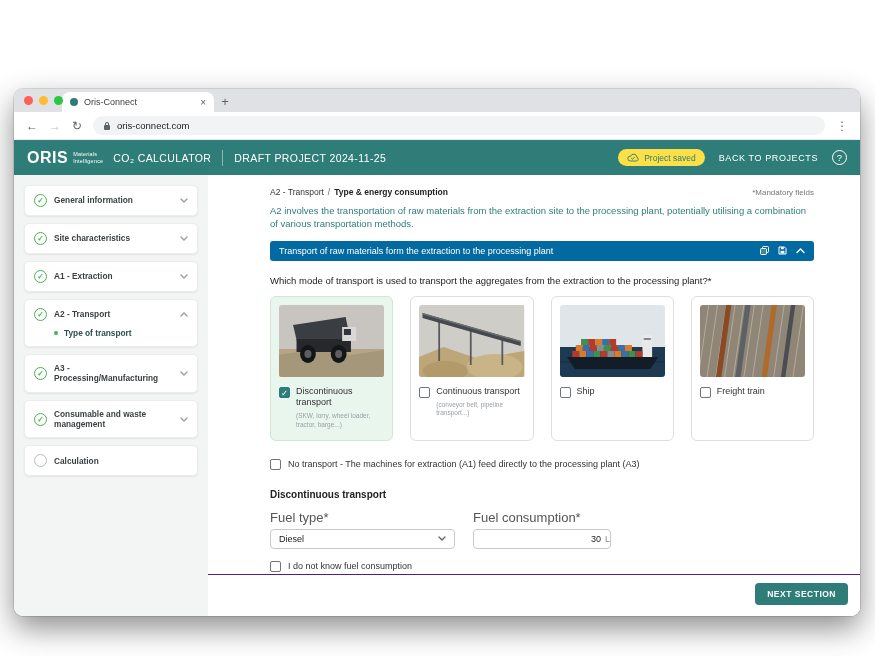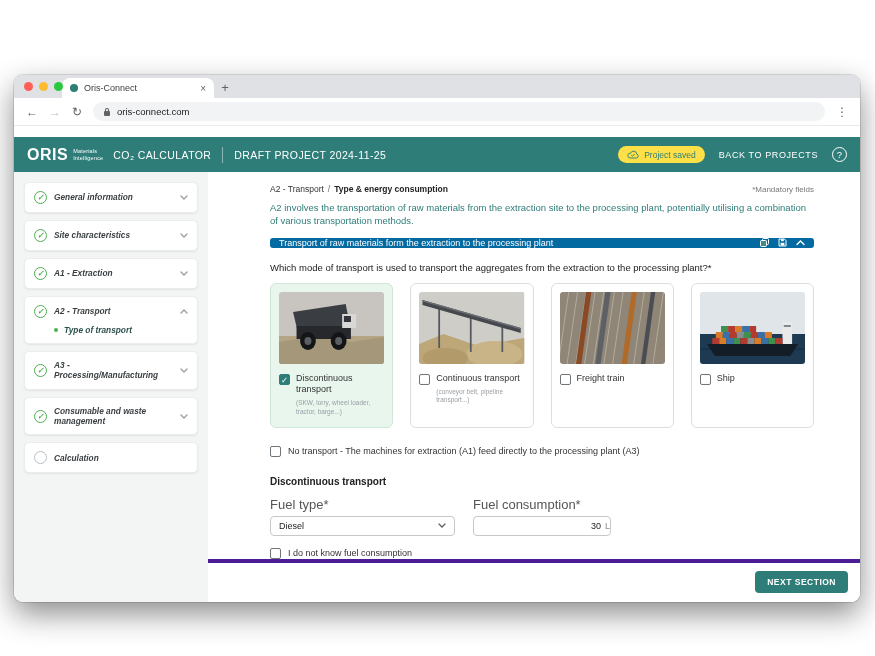--- a/index.html
+++ b/index.html
@@ -1,19 +1,19 @@
 <!DOCTYPE html>
 <html><head>
 <meta charset="utf-8">
 <style>
   * { box-sizing: border-box; margin: 0; padding: 0; }
   html,body { width: 875px; height: 656px; }
   body { background:#fff; font-family:"Liberation Sans", sans-serif; position:relative; overflow:hidden; }
 
-  .window { position:absolute; left:14px; top:75px; width:846px; height:527px;
+  .window { position:absolute; left:14px; top:89px; width:846px; height:527px;
     border-radius:9px; overflow:hidden; background:#fff;
     box-shadow:0 12px 30px rgba(0,0,0,.45), 0 0 0 1px rgba(0,0,0,.12);
     display:flex; flex-direction:column; }
 
   
   .tabstrip { height:23px; background:#dfe1e5; position:relative; display:flex; align-items:flex-end; flex:none; }
   .traffic { position:absolute; left:10px; top:7px; display:flex; gap:6px; }
   .traffic span { width:9px; height:9px; border-radius:50%; display:block; }
   .t-close { background:#ff5f57; } .t-min { background:#febc2e; } .t-max { background:#28c840; }
   .tab { margin-left:48px; width:152px; height:20px; background:#fff; border-radius:8px 8px 0 0;
@@ -23,37 +23,37 @@
   .newtab { width:22px; text-align:center; color:#5f6368; font-size:13px; padding-bottom:3px; }
 
   .urlbar { height:28px; background:#fff; border-bottom:1px solid #e8eaed; display:flex; align-items:center;
     gap:11px; padding:0 12px; flex:none; }
   .navic { font-size:12px; color:#5f6368; line-height:1; }
   .navic.dim { color:#bdc1c6; }
   .urlpill { flex:1; height:19px; background:#f1f3f4; border-radius:10px; display:flex; align-items:center;
     gap:6px; padding:0 10px; font-size:9.5px; color:#202124; }
 
   
-  .appheader { height:35px; background:#2e7d78; color:#fff; display:flex; align-items:center; padding:0 13px; flex:none;margin-top:11px; }
+  .appheader { height:35px; background:#2e7d78; color:#fff; display:flex; align-items:center; padding:0 13px; flex:none; }
   .brand { display:flex; align-items:center; gap:5px; }
   .brand-name { font-size:16px; font-weight:bold; letter-spacing:.5px; }
   .brand-sub { font-size:5.5px; line-height:1.2; letter-spacing:.2px; }
   .hdr-div { width:1px; height:16px; background:rgba(255,255,255,.45); margin:0 11px; }
   .app-title, .project-title { font-size:10.5px; letter-spacing:.4px; }
   .hdr-right { margin-left:auto; display:flex; align-items:center; gap:14px; }
   .saved-pill { background:#fde047; color:#2e7d78; height:17px; border-radius:9px; display:flex; align-items:center;
     gap:5px; padding:0 9px; font-size:8.5px; }
   .back-link { font-size:9px; letter-spacing:.6px; }
   .help { width:15px; height:15px; border:1.3px solid #fff; border-radius:50%; font-size:9.5px;
     display:flex; align-items:center; justify-content:center; }
 
   
   .content { flex:1; display:flex; background:#f3f5f5; overflow:hidden; }
 
-  .sidebar { width:194px; flex:none; padding:10px; display:flex; flex-direction:column; gap:7px;font-style:italic; }
+  .sidebar { width:194px; flex:none; padding:10px; display:flex; flex-direction:column; gap:7px; }
   .nav-card { background:#fff; border:1px solid #ececec; border-radius:5px; box-shadow:0 1px 2px rgba(0,0,0,.07);
     padding:8px 9px; display:flex; flex-direction:column; gap:7px; }
   .nav-row { display:flex; align-items:center; gap:7px; }
   .check-icon { width:13px; height:13px; flex:none; border:1.5px solid #4caf50; border-radius:50%;
     color:#4caf50; font-size:8px; font-weight:bold; display:flex; align-items:center; justify-content:center; }
   .check-icon::after { content:"✓"; }
   .empty-icon { width:13px; height:13px; flex:none; border:1.5px solid #b8bec3; border-radius:50%; }
   .nav-label { font-size:8.3px; font-weight:bold; color:#3a3f42; line-height:1.25; flex:1; }
   .chev { margin-left:auto; flex:none; display:flex; }
   .nav-sub { display:flex; align-items:center; gap:6px; padding-left:20px; font-size:8.3px; font-weight:bold; color:#2b4f4b; }
@@ -90,21 +90,21 @@
   .form-row { margin-top:10px; display:flex; gap:18px; }
   .field { display:flex; flex-direction:column; gap:4px; }
   .field-label { font-size:13px; color:#555; }
   .select { width:185px; height:20px; border:1px solid #c6c9cc; border-radius:4px; display:flex; align-items:center;
     justify-content:space-between; padding:0 8px; font-size:9px; color:#222; background:#fff; }
   .input { width:138px; height:20px; border:1px solid #c6c9cc; border-radius:4px; display:flex; align-items:center;
     justify-content:flex-end; gap:4px; padding:0 0; font-size:9px; color:#222; background:#fff; }
   .unit { color:#8a8f94; }
   .unknown-row { margin-top:11px; }
 
-  .footer { margin:auto -46px 0 -62px; border-top:4px solid #4c1d95; padding:8px 12px 11px; display:flex; justify-content:flex-end; }
+  .footer { margin:auto -46px 0 -62px; border-top:1px solid #4c1d95; padding:8px 12px 11px; display:flex; justify-content:flex-end; }
   .next-btn { background:#2e7d78; color:#fff; border:none; border-radius:4px; padding:6px 12px;
     font-size:8.5px; font-weight:bold; letter-spacing:.5px; font-family:inherit; }
 </style>
 </head>
 <body>
 
 <div class="window">
 
   <div class="tabstrip">
     <div class="traffic">
@@ -311,47 +311,20 @@
             <rect x="58" y="26" width="2" height="34" fill="#55585c"></rect>
             <rect x="94" y="34" width="2" height="26" fill="#55585c"></rect>
             <polygon points="4,8 116,36 116,41 4,13" fill="#45484d"></polygon>
             <polygon points="4,8 116,36 116,37.5 4,9.5" fill="#6a6e74"></polygon>
           </svg>
           <div class="tcard-label-row">
             <span class="cb"></span>
             <span class="tcard-label">Continuous transport</span>
           </div>
           <div class="tcard-sub">(conveyor belt, pipeline transport...)</div>
-        </div>
-
-        <div class="tcard">
-          <svg class="tcard-img" viewBox="0 0 120 72" preserveAspectRatio="none">
-            <rect width="120" height="72" fill="#8f8678"></rect>
-            <g stroke="#b5ad9e" stroke-width="1">
-              <line x1="10" y1="0" x2="-2" y2="72"></line>
-                <line x1="20" y1="0" x2="8" y2="72"></line>
-              <line x1="30" y1="0" x2="18" y2="72"></line>
-                <line x1="40" y1="0" x2="28" y2="72"></line>
-              <line x1="50" y1="0" x2="38" y2="72"></line>
-                <line x1="62" y1="0" x2="50" y2="72"></line>
-              <line x1="72" y1="0" x2="60" y2="72"></line>
-                <line x1="84" y1="0" x2="72" y2="72"></line>
-              <line x1="96" y1="0" x2="84" y2="72"></line>
-                <line x1="108" y1="0" x2="96" y2="72"></line>
-              <line x1="118" y1="0" x2="106" y2="72"></line>
-            </g>
-            <rect x="24" y="-6" width="6" height="86" fill="#8a4a26" transform="rotate(9 27 36)"></rect>
-            <rect x="46" y="-8" width="6" height="90" fill="#5d6166" transform="rotate(9 49 36)"></rect>
-            <rect x="76" y="-4" width="6" height="82" fill="#b06a2a" transform="rotate(9 79 36)"></rect>
-            <rect x="98" y="-2" width="5" height="78" fill="#4a4e53" transform="rotate(9 100 36)"></rect>
-          </svg>
-          <div class="tcard-label-row">
-            <span class="cb"></span>
-            <span class="tcard-label">Freight train</span>
-          </div>
         </div>
 
         <div class="tcard">
           <svg class="tcard-img" viewBox="0 0 120 72" preserveAspectRatio="none">
             <rect width="120" height="72" fill="#dfe5e8"></rect>
             <rect y="42" width="120" height="30" fill="#1d3a52"></rect>
             <rect y="56" width="120" height="2" fill="#16304a" opacity="0.7"></rect>
             <polygon points="8,52 112,52 103,64 17,64" fill="#131d27"></polygon>
             <rect x="94" y="30" width="11" height="22" fill="#e9e9e7"></rect>
             <rect x="95.5" y="33" width="8" height="2" fill="#7e8a93"></rect>
@@ -380,20 +353,47 @@
                 <rect x="48" y="34" width="8" height="6" fill="#3a6fa8"></rect>
                 <rect x="56" y="34" width="8" height="6" fill="#b33a2e"></rect>
             </g>
           </svg>
           <div class="tcard-label-row">
             <span class="cb"></span>
             <span class="tcard-label">Ship</span>
           </div>
         </div>
 
+        <div class="tcard">
+          <svg class="tcard-img" viewBox="0 0 120 72" preserveAspectRatio="none">
+            <rect width="120" height="72" fill="#8f8678"></rect>
+            <g stroke="#b5ad9e" stroke-width="1">
+              <line x1="10" y1="0" x2="-2" y2="72"></line>
+                <line x1="20" y1="0" x2="8" y2="72"></line>
+              <line x1="30" y1="0" x2="18" y2="72"></line>
+                <line x1="40" y1="0" x2="28" y2="72"></line>
+              <line x1="50" y1="0" x2="38" y2="72"></line>
+                <line x1="62" y1="0" x2="50" y2="72"></line>
+              <line x1="72" y1="0" x2="60" y2="72"></line>
+                <line x1="84" y1="0" x2="72" y2="72"></line>
+              <line x1="96" y1="0" x2="84" y2="72"></line>
+                <line x1="108" y1="0" x2="96" y2="72"></line>
+              <line x1="118" y1="0" x2="106" y2="72"></line>
+            </g>
+            <rect x="24" y="-6" width="6" height="86" fill="#8a4a26" transform="rotate(9 27 36)"></rect>
+            <rect x="46" y="-8" width="6" height="90" fill="#5d6166" transform="rotate(9 49 36)"></rect>
+            <rect x="76" y="-4" width="6" height="82" fill="#b06a2a" transform="rotate(9 79 36)"></rect>
+            <rect x="98" y="-2" width="5" height="78" fill="#4a4e53" transform="rotate(9 100 36)"></rect>
+          </svg>
+          <div class="tcard-label-row">
+            <span class="cb"></span>
+            <span class="tcard-label">Freight train</span>
+          </div>
+        </div>
+
       </div>
 
       <div class="cb-row no-transport">
         <span class="cb"></span>
         <span>No transport - The machines for extraction (A1) feed directly to the processing plant (A3)</span>
       </div>
 
       <div class="subheading">Discontinuous transport</div>
 
       <div class="form-row">

